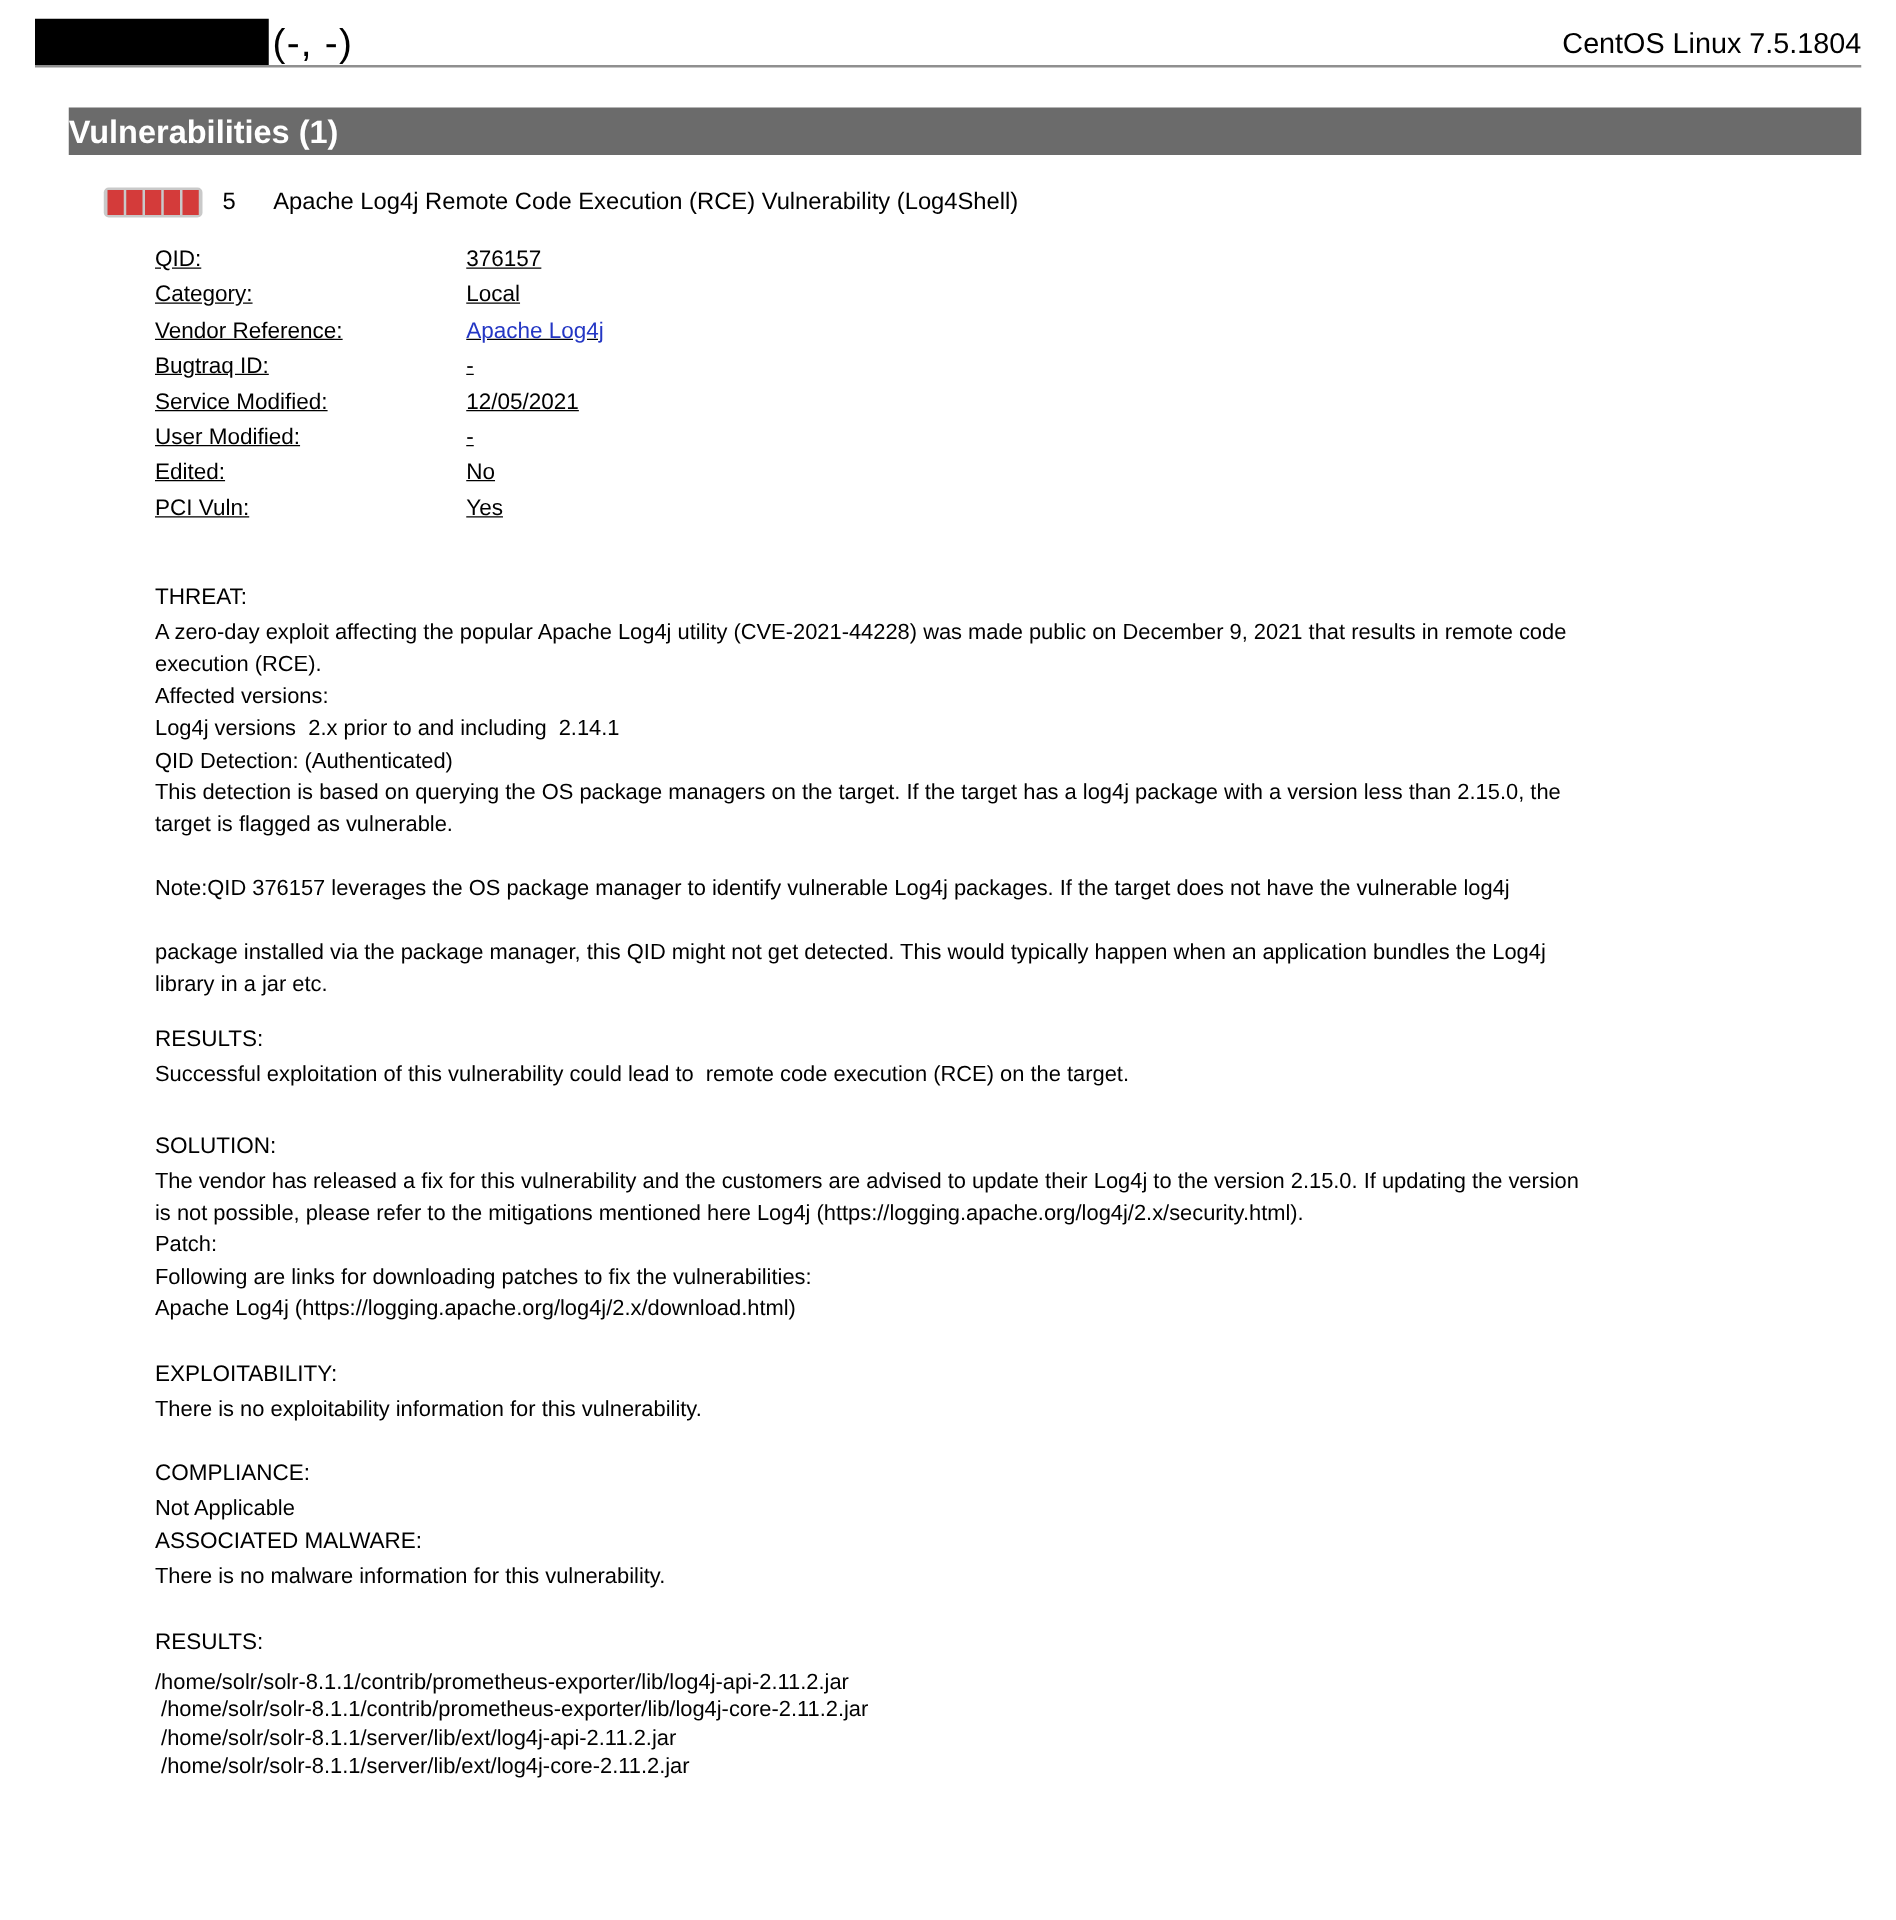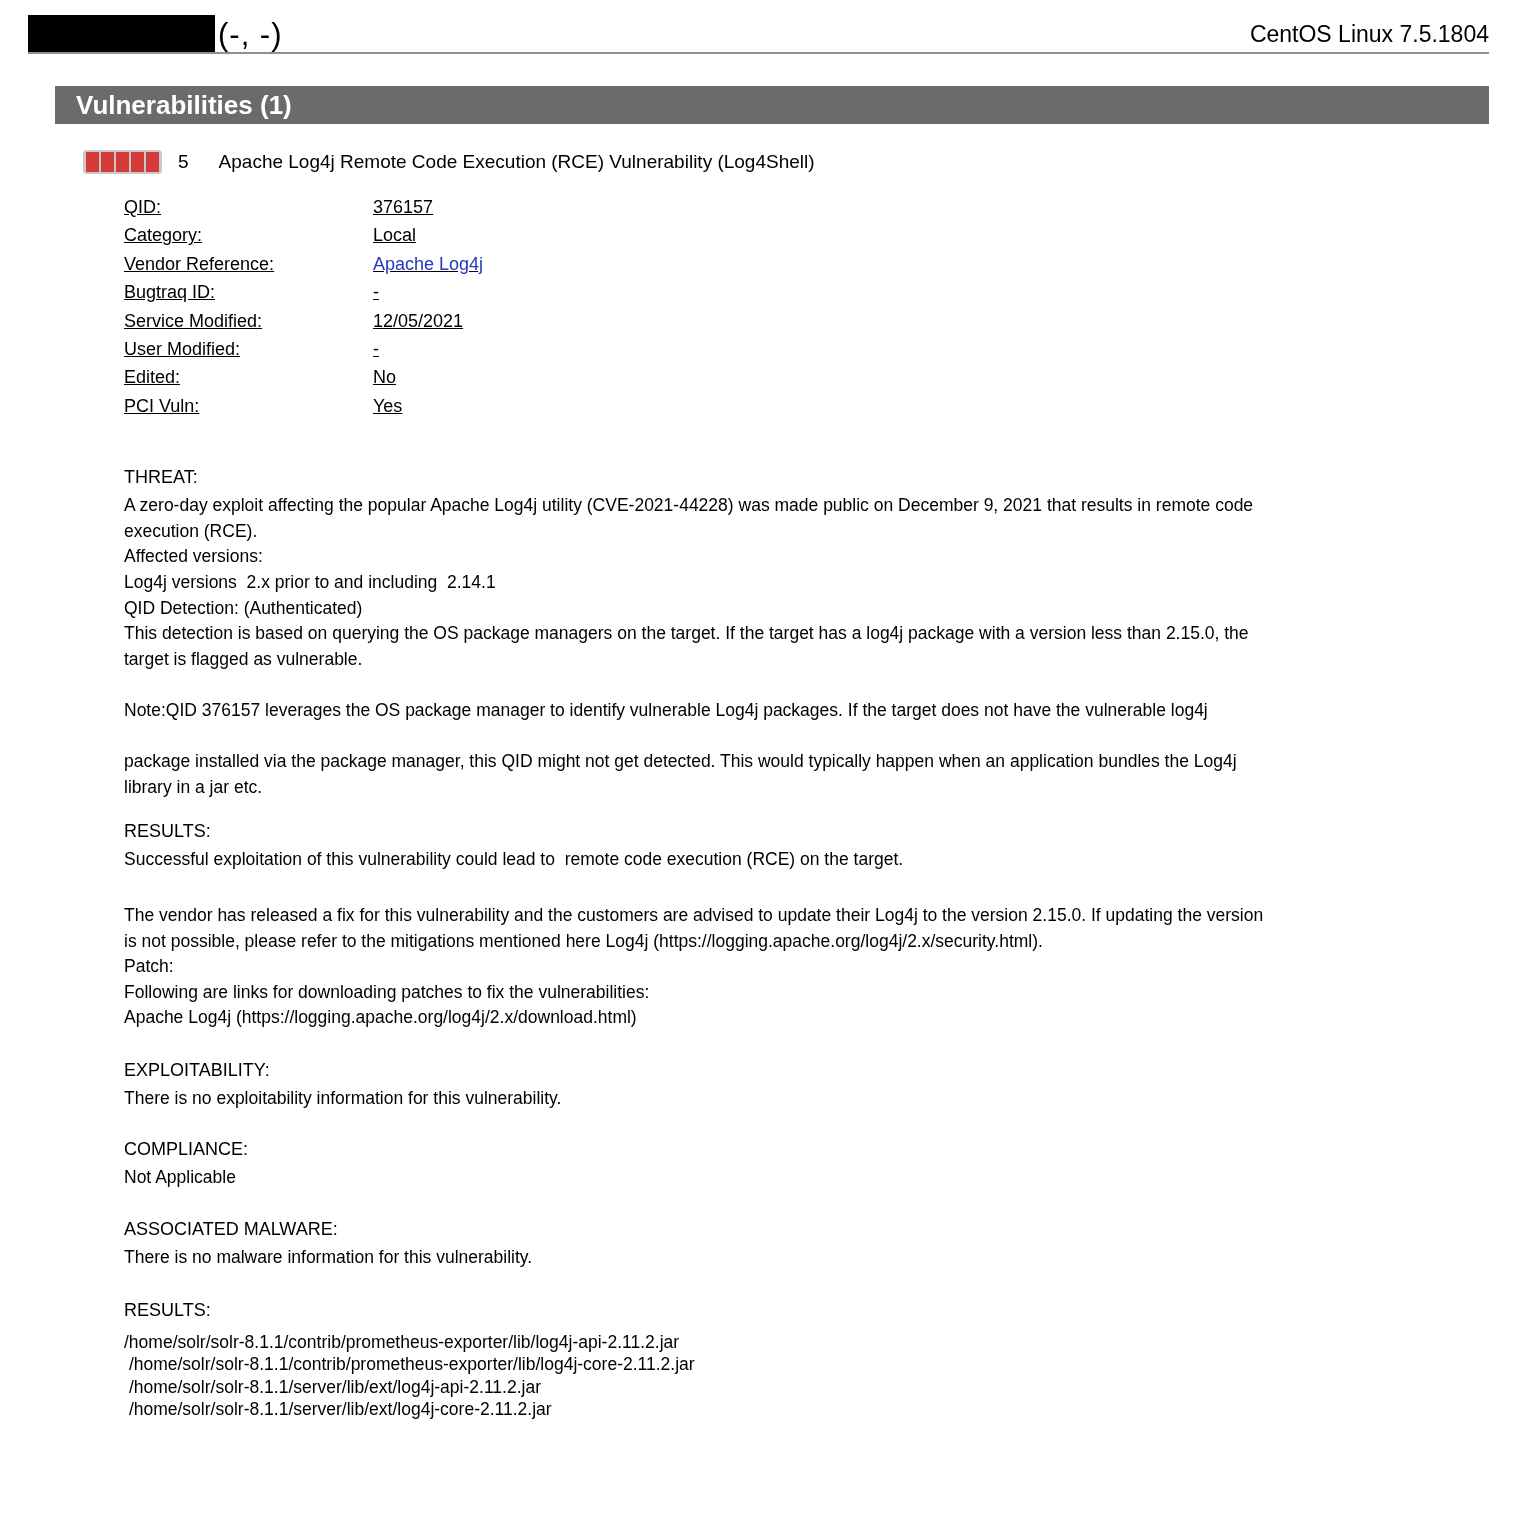--- a/index.html
+++ b/index.html
@@ -28,21 +28,20 @@
   .os-title { font-size: 23px; line-height: 36px; }
 
   
   .section-bar {
     margin: 32px 28px 0 55px;
     height: 38px;
     background: #6b6b6b;
     color: #ffffff;
     display: flex;
     align-items: center;
-    padding-left: 21px;
   }
   .section-bar span { font-size: 26px; font-weight: bold; }
 
   
   .vuln-title-row {
     margin: 26px 28px 0 83px;
     display: flex;
     align-items: center;
     font-size: 19px;
   }
@@ -66,21 +65,21 @@
 
   
   .content { margin: 0 40px 0 124px; font-size: 17.5px; padding-bottom: 24px; }
   .sec h2 { font-size: 18px; font-weight: normal; margin: 0; line-height: 26px; }
   .sec-body { white-space: pre-wrap; line-height: 25.6px; margin-top: 3px; }
   .sec-threat { margin-top: 44px; }
   .sec-impact { margin-top: 18px; }
   .sec-solution { margin-top: 30px; }
   .sec-compliance { margin-top: 24px; }
   .sec-exploitability { margin-top: 26px; }
-  .sec-malware { margin-top: 26px; }
+  .sec-malware { }
   .sec-results { margin-top: 26px; }
   .sec-results .sec-body { line-height: 22.5px; margin-top: 8px; }
 </style>
 </head>
 <body>
 
 <div class="page">
 
   <header class="top-header">
     <div class="header-left">
@@ -158,20 +157,21 @@
 package installed via the package manager, this QID might not get detected. This would typically happen when an application bundles the Log4j
 library in a jar etc.</div>
     </section>
 
     <section class="sec sec-impact">
       <h2>RESULTS:</h2>
       <div class="sec-body">Successful exploitation of this vulnerability could lead to  remote code execution (RCE) on the target.</div>
     </section>
 
     <section class="sec sec-solution">
+      <h2>SOLUTION:</h2>
       <div class="sec-body">The vendor has released a fix for this vulnerability and the customers are advised to update their Log4j to the version 2.15.0. If updating the version
 is not possible, please refer to the mitigations mentioned here Log4j (https://logging.apache.org/log4j/2.x/security.html).
 Patch:
 Following are links for downloading patches to fix the vulnerabilities:
 Apache Log4j (https://logging.apache.org/log4j/2.x/download.html)</div>
     </section>
 
     <section class="sec sec-exploitability">
       <h2>EXPLOITABILITY:</h2>
       <div class="sec-body">There is no exploitability information for this vulnerability.</div>

